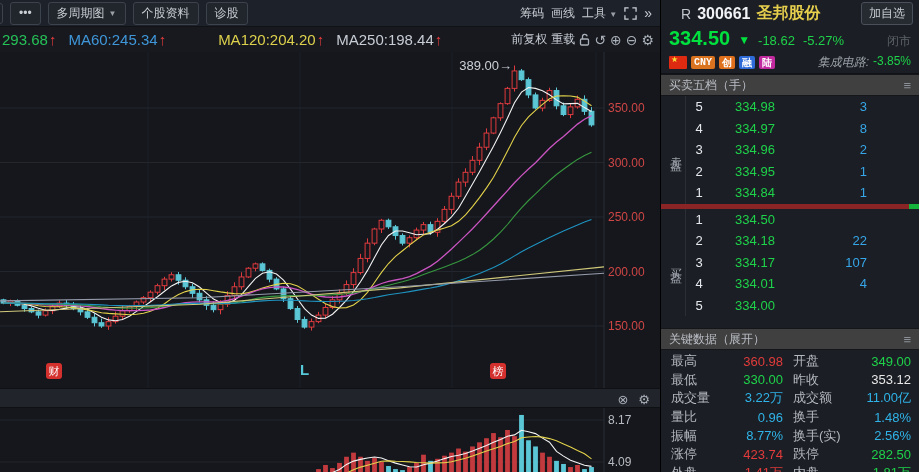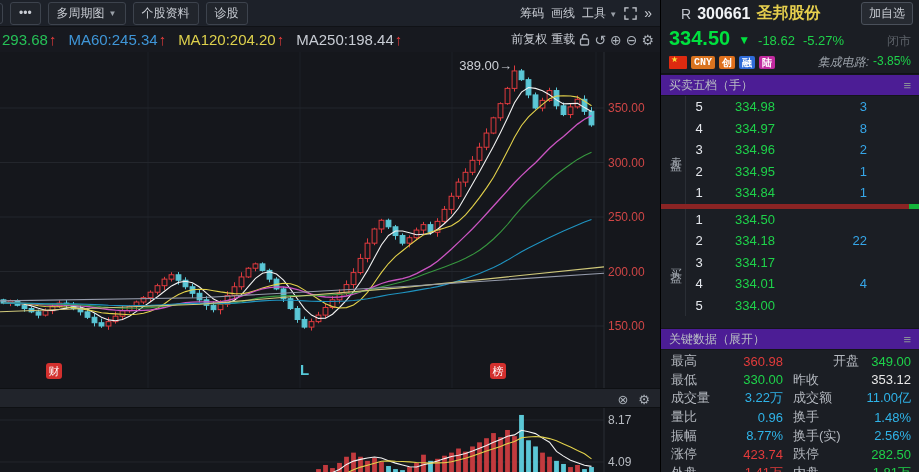--- a/index.html
+++ b/index.html
@@ -42,21 +42,21 @@
   #last-price{color:#00e13f;font-size:20px;font-weight:bold;}
   #price-arrow{color:#00e13f;font-size:12px;align-self:center;}
   .chg{color:#1ed24a;font-size:13px;}
   #mkt-status{margin-left:auto;color:#5c6168;font-size:12px;}
   #badge-row{height:21px;display:flex;align-items:center;padding:0 8px;gap:4px;border-bottom:1px solid #101216;}
   .tag{color:#fff;font-size:10px;font-weight:bold;border-radius:2px;padding:1px 3px;line-height:11px;}
   #flag{width:18px;height:13px;background:#de2a10;border-radius:1px;position:relative;}
   #flag span{position:absolute;left:2px;top:-1px;color:#f7e23c;font-size:8px;}
   #sector{margin-left:auto;display:flex;gap:4px;font-size:12px;cursor:pointer;}
   #sector .lbl{color:#9aa0a8;font-style:italic;} #sector .val{color:#1ed24a;}
-  .sec-h{height:22px;background:#4c1d95;display:flex;align-items:center;padding:0 8px;
+  .sec-h{height:22px;background:#404040;display:flex;align-items:center;padding:0 8px;
         color:#b9bdc4;font-size:12px;border-top:1px solid #14161a;border-bottom:1px solid #14161a;box-sizing:border-box;}
   .sec-h .menu-ico{margin-left:auto;color:#8a8f98;font-size:13px;cursor:pointer;}
   .ob-block{position:relative;}
   .ob-vlabel{position:absolute;left:6px;top:50%;transform:translateY(-50%);writing-mode:vertical-rl;
         letter-spacing:3px;color:#9aa0a8;font-size:12px;}
   .ob-rows{margin-left:24px;border-left:1px solid #2a2e35;}
   .ob-row{height:21.5px;display:flex;align-items:center;font-size:13px;cursor:pointer;}
   .ob-lvl{width:26px;text-align:center;color:#e6e9ee;}
   .ob-prc{width:86px;text-align:center;color:#1ed24a;}
   .ob-qty{flex:1;text-align:right;padding-right:52px;color:#36a6e8;}
@@ -100,21 +100,21 @@
       <svg width="13" height="13" viewBox="0 0 14 14" style="cursor:pointer">
         <path d="M1,5 V1 H5 M9,1 H13 V5 M13,9 V13 H9 M5,13 H1 V9" fill="none" stroke="#c9cdd4" stroke-width="1.4"></path>
       </svg>
       <span class="tool-txt" style="font-size:14px">»</span>
     </div>
 
     <div id="row2">
       <div id="ma-labels">
           <span style="color: rgb(38, 193, 87);">293.68<span class="up-arrow">↑</span></span>
           <span style="color: rgb(63, 150, 216);">MA60:245.34<span class="up-arrow">↑</span></span>
-          <span style="color: rgb(221, 208, 76);">MA120:204.20<span class="up-arrow">↑</span></span>
+          <span style="color: rgb(221, 208, 76); margin-left: 40px;">MA120:204.20<span class="up-arrow">↑</span></span>
           <span style="color: rgb(200, 204, 212);">MA250:198.44<span class="up-arrow">↑</span></span>
         </div>
       <div id="row2-tools">
         <span class="tool-txt">前复权</span>
         <span class="tool-txt">重载</span>
         <svg width="11" height="13" viewBox="0 0 11 13" style="cursor:pointer">
           <rect x="1.5" y="6" width="8" height="6" rx="1" fill="none" stroke="#aab0b8" stroke-width="1.3"></rect>
           <path d="M3.5,6 V4 a2.3,2.3 0 0 1 4.6,-0.6" fill="none" stroke="#aab0b8" stroke-width="1.3"></path>
         </svg>
         <span class="ico">↺</span>
@@ -459,20 +459,21 @@
             <span class="ob-prc">334.50</span>
           </div>
           <div class="ob-row">
             <span class="ob-lvl">2</span>
             <span class="ob-prc">334.18</span>
             <span class="ob-qty">22</span>
           </div>
           <div class="ob-row">
             <span class="ob-lvl">3</span>
             <span class="ob-prc">334.17</span>
+            <span class="ob-qty">107</span>
           </div>
           <div class="ob-row">
             <span class="ob-lvl">4</span>
             <span class="ob-prc">334.01</span>
             <span class="ob-qty">4</span>
           </div>
           <div class="ob-row">
             <span class="ob-lvl">5</span>
             <span class="ob-prc">334.00</span>
           </div>
@@ -482,21 +483,21 @@
     <div id="ob-gap"></div>
 
     <div class="sec-h">
       <span>关键数据（展开）</span>
       <span class="menu-ico">≡</span>
     </div>
 
     <div id="kd-grid">
         <span class="kd-lbl">最高</span>
         <span class="kd-val c-r">360.98</span>
-        <span class="kd-lbl" style="padding-left: 10px; text-align: right;">开盘</span>
+        <span class="kd-lbl" style="padding-left: 10px;">开盘</span>
         <span class="kd-val c-g">349.00</span>
         <span class="kd-lbl">最低</span>
         <span class="kd-val c-g">330.00</span>
         <span class="kd-lbl" style="padding-left: 10px;">昨收</span>
         <span class="kd-val c-w">353.12</span>
         <span class="kd-lbl">成交量</span>
         <span class="kd-val c-c">3.22万</span>
         <span class="kd-lbl" style="padding-left: 10px;">成交额</span>
         <span class="kd-val c-c">11.00亿</span>
         <span class="kd-lbl">量比</span>

